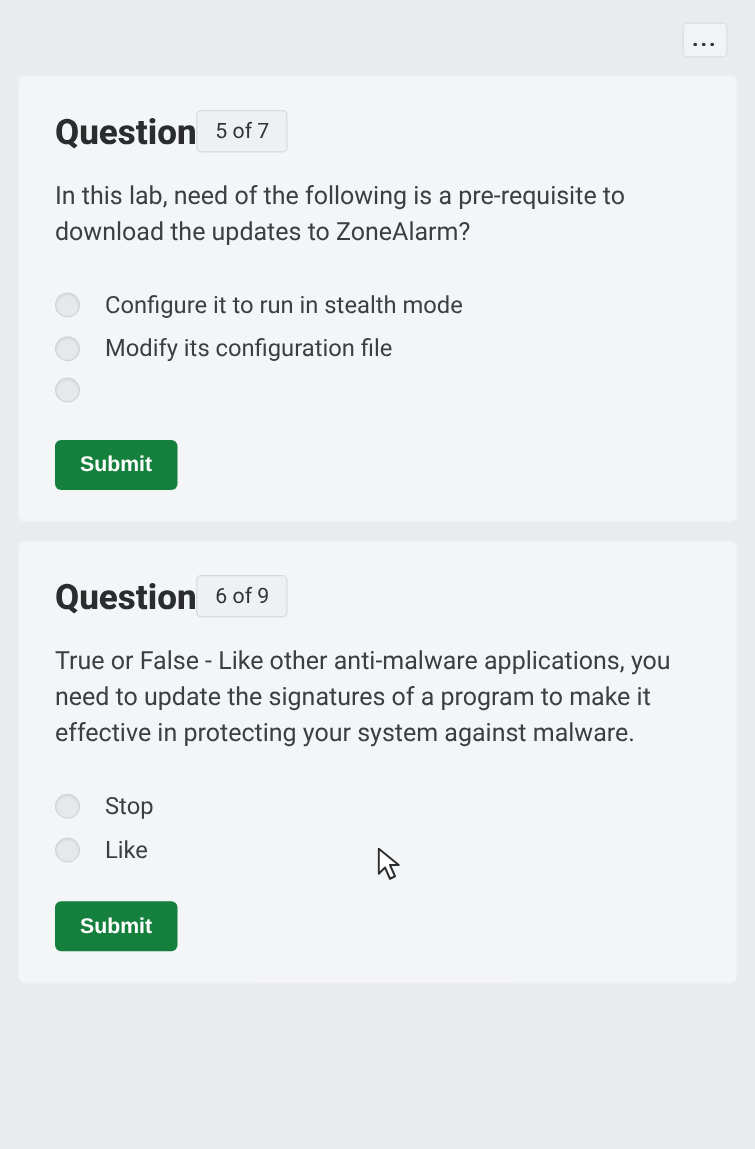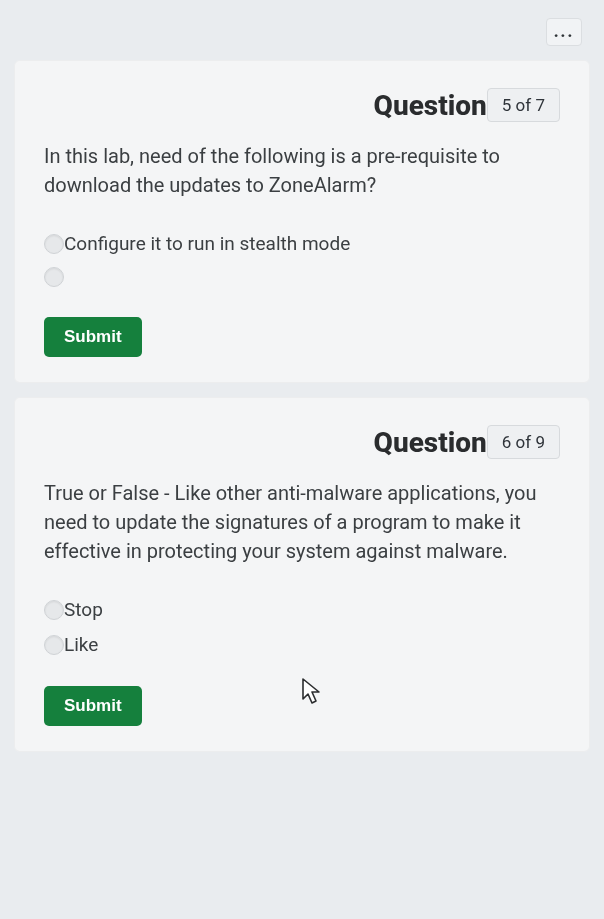--- a/index.html
+++ b/index.html
@@ -38,21 +38,21 @@
     }
     .card {
       background: #f4f5f6;
       border-radius: 6px;
       margin-bottom: 14px;
       padding: 28px 30px 26px 30px;
       box-shadow: inset 0 0 0 1px rgba(0,0,0,0.03);
     }
     .card-header {
       display: flex;
-      justify-content: flex-end;
+      justify-content: flex-start;
       align-items: center;
       margin-bottom: 20px;
     }
     .q-title {
       font-size: 28px;
       font-weight: 800;
       color: #2a2c2e;
     }
     .counter {
       background: #eef0f2;
@@ -68,21 +68,21 @@
       line-height: 1.45;
       color: #3b3f42;
       margin-bottom: 26px;
     }
     .options {
       margin-bottom: 24px;
     }
     .option {
       display: flex;
       align-items: center;
-      gap: 0;
+      gap: 20px;
       padding: 6px 0;
       font-size: 19px;
       color: #3b3f42;
       cursor: pointer;
     }
     .radio {
       width: 20px;
       height: 20px;
       border-radius: 50%;
       background: #e6e8ea;
@@ -125,20 +125,24 @@
       <div class="counter">5 of 7</div>
     </div>
     <div class="q-body">In this lab, need of the following is a pre-requisite to download the updates to ZoneAlarm?</div>
     <div class="options">
       <div class="option">
         <span class="radio"></span>
         <span>Configure it to run in stealth mode</span>
       </div>
       <div class="option">
         <span class="radio"></span>
+        <span>Modify its configuration file</span>
+      </div>
+      <div class="option">
+        <span class="radio"></span>
       </div>
     </div>
     <button class="submit-btn">Submit</button>
   </div>
 
   <div class="card">
     <div class="card-header">
       <div class="q-title">Question</div>
       <div class="counter">6 of 9</div>
     </div>

